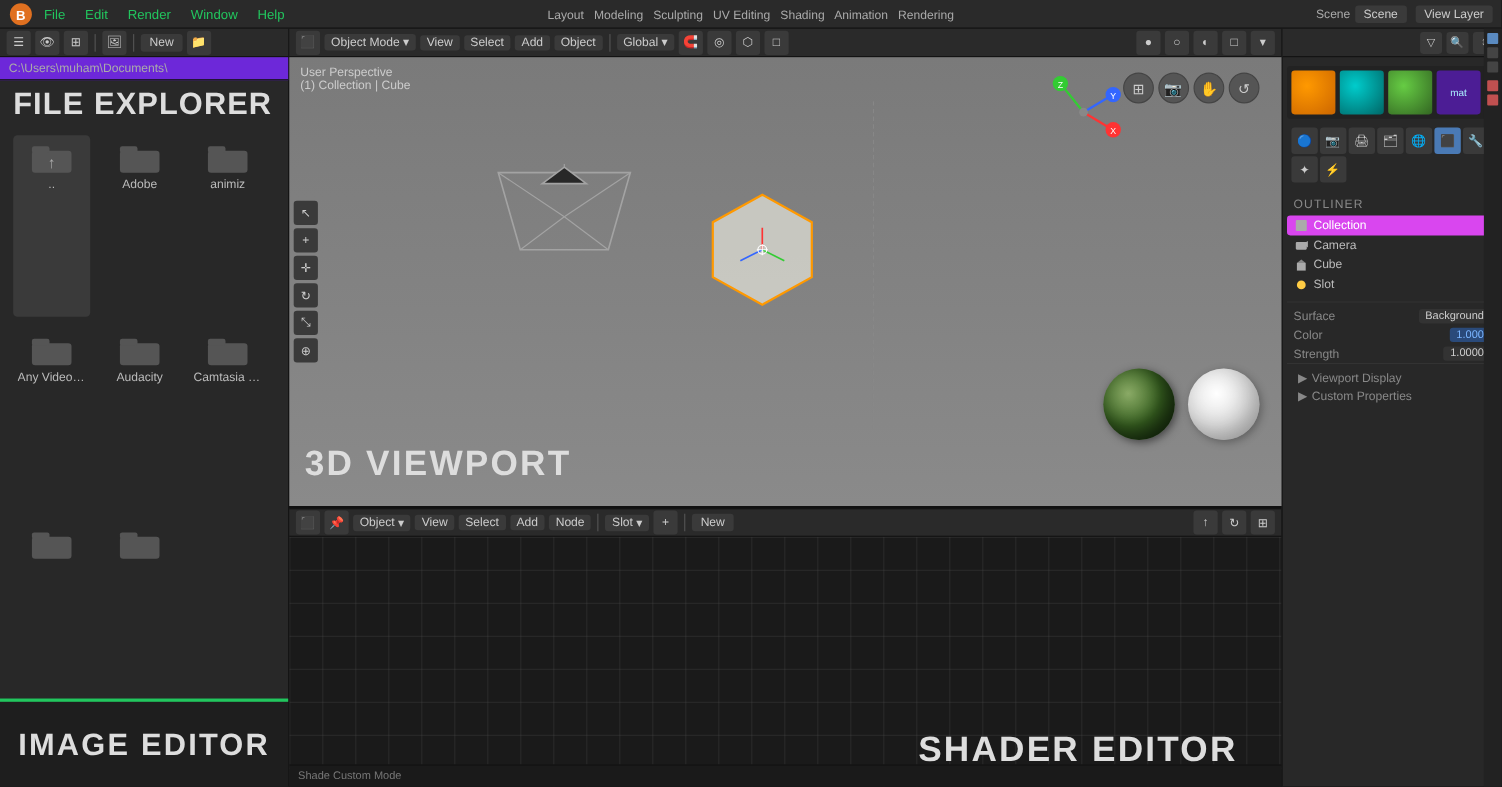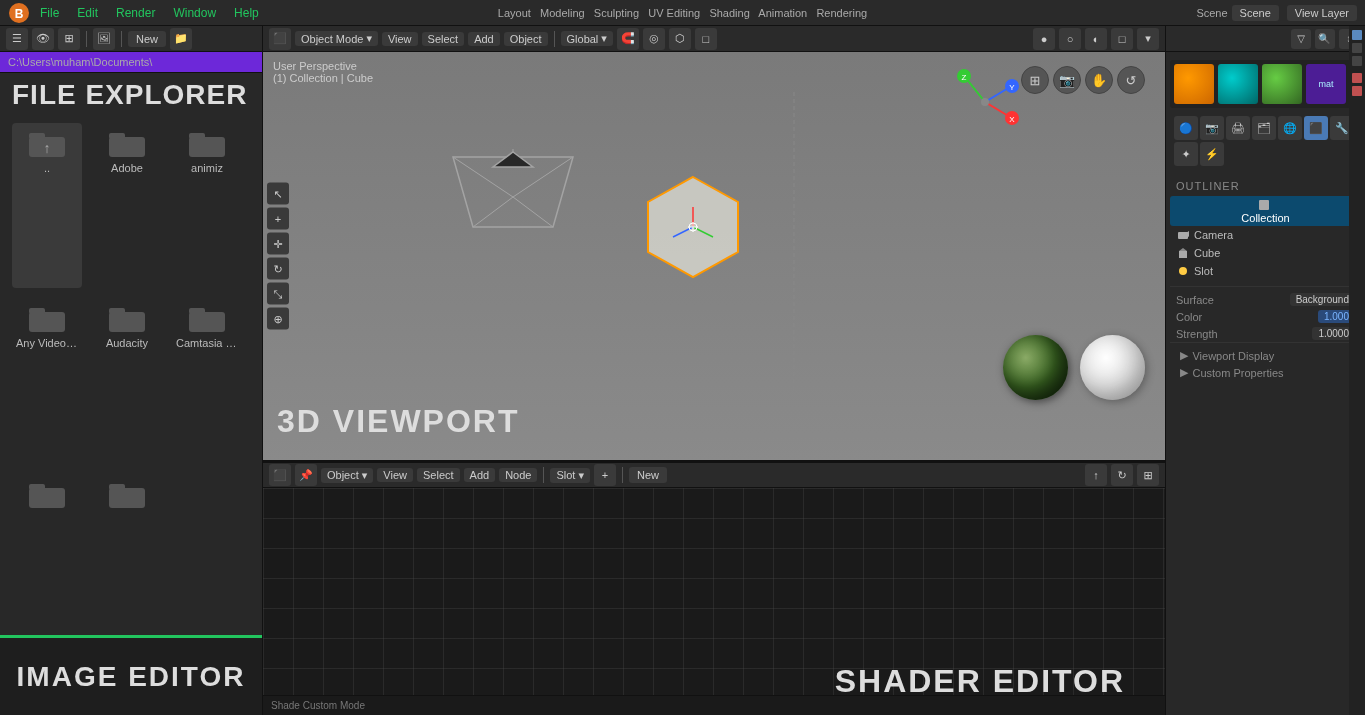--- a/index.html
+++ b/index.html
@@ -345,23 +345,22 @@
     .outline-row {
       display: flex;
       align-items: center;
       padding: 2px 6px;
       border-radius: 3px;
       font-size: 11px;
       color: #bbb;
       cursor: pointer;
     }
     .outline-row.selected {
-      background: #0c4a6e;
+      background: #d946ef;
       color: #fff;
-      flex-direction: column;
     }
     .outline-icon {
       width: 14px;
       height: 14px;
       margin-right: 4px;
       flex-shrink: 0;
     }
 
     .props-section {
       margin-top: 6px;

